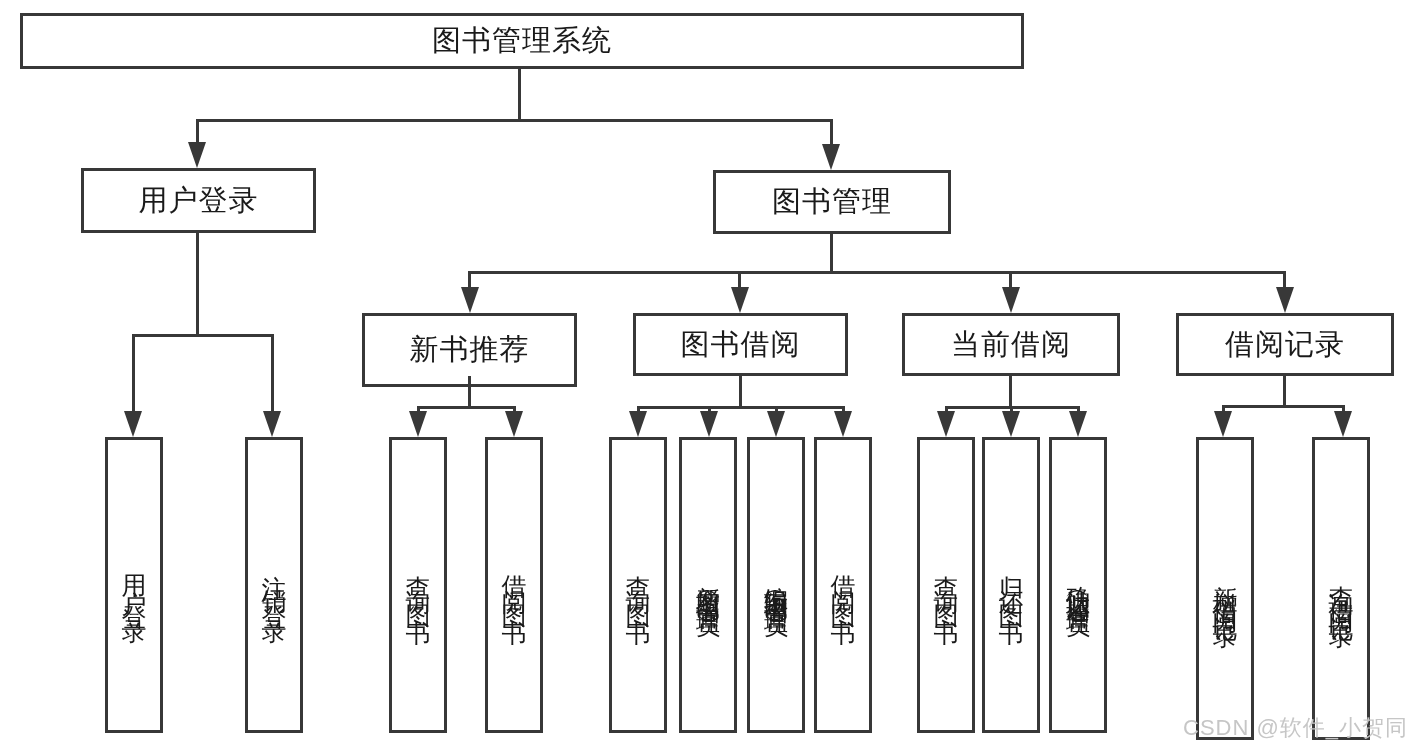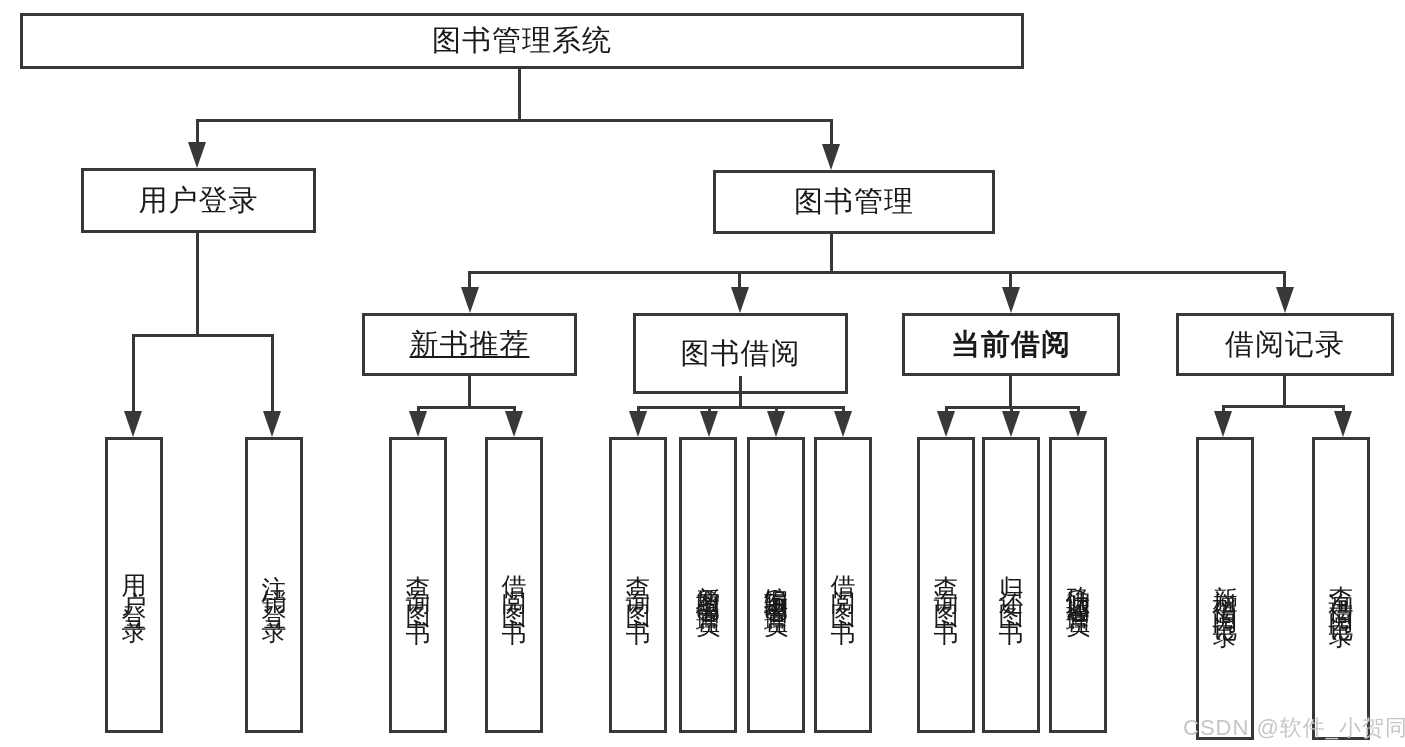--- a/index.html
+++ b/index.html
@@ -79,21 +79,21 @@
   <div class="vl" style="left:518px;top:69px;height:53px;"></div>
   <div class="hl" style="left:196px;top:119px;width:637px;"></div>
   <div class="vl" style="left:196px;top:119px;height:28px;"></div>
   <div class="vl" style="left:830px;top:119px;height:28px;"></div>
   <div class="arr" style="left:188px;top:142px;"></div>
   <div class="arr" style="left:822px;top:144px;"></div>
 
   <div class="node" style="left:81px;top:168px;width:235px;height:65px;">
     <span>用户登录</span>
   </div>
-  <div class="node" style="left:713px;top:170px;width:282px;height:64px;">
+  <div class="node" style="left:713px;top:170px;width:238px;height:64px;">
     <span>图书管理</span>
   </div>
 
   <div class="vl" style="left:196px;top:233px;height:104px;"></div>
   <div class="hl" style="left:132px;top:334px;width:142px;"></div>
   <div class="vl" style="left:132px;top:334px;height:79px;"></div>
   <div class="vl" style="left:271px;top:334px;height:79px;"></div>
   <div class="arr" style="left:124px;top:411px;"></div>
   <div class="arr" style="left:263px;top:411px;"></div>
 
@@ -101,27 +101,27 @@
   <div class="hl" style="left:468px;top:271px;width:818px;"></div>
   <div class="vl" style="left:468px;top:271px;height:20px;"></div>
   <div class="vl" style="left:738px;top:271px;height:20px;"></div>
   <div class="vl" style="left:1009px;top:271px;height:20px;"></div>
   <div class="vl" style="left:1283px;top:271px;height:20px;"></div>
   <div class="arr" style="left:461px;top:287px;"></div>
   <div class="arr" style="left:731px;top:287px;"></div>
   <div class="arr" style="left:1002px;top:287px;"></div>
   <div class="arr" style="left:1276px;top:287px;"></div>
 
-  <div class="node" style="left:362px;top:313px;width:215px;height:63px;text-decoration:underline;">
+  <div class="node" style="left:362px;top:313px;width:215px;height:74px;">
     <span>新书推荐</span>
   </div>
-  <div class="node" style="left:633px;top:313px;width:215px;height:81px;">
+  <div class="node" style="left:633px;top:313px;width:215px;height:63px;">
     <span>图书借阅</span>
   </div>
-  <div class="node" style="left:902px;top:313px;width:218px;height:63px;font-weight:bold;">
+  <div class="node" style="left:902px;top:313px;width:218px;height:63px;">
     <span>当前借阅</span>
   </div>
   <div class="node" style="left:1176px;top:313px;width:218px;height:63px;">
     <span>借阅记录</span>
   </div>
 
   <div class="vl" style="left:468px;top:376px;height:33px;"></div>
   <div class="hl" style="left:417px;top:406px;width:99px;"></div>
   <div class="vl" style="left:417px;top:406px;height:9px;"></div>
   <div class="vl" style="left:513px;top:406px;height:9px;"></div>

